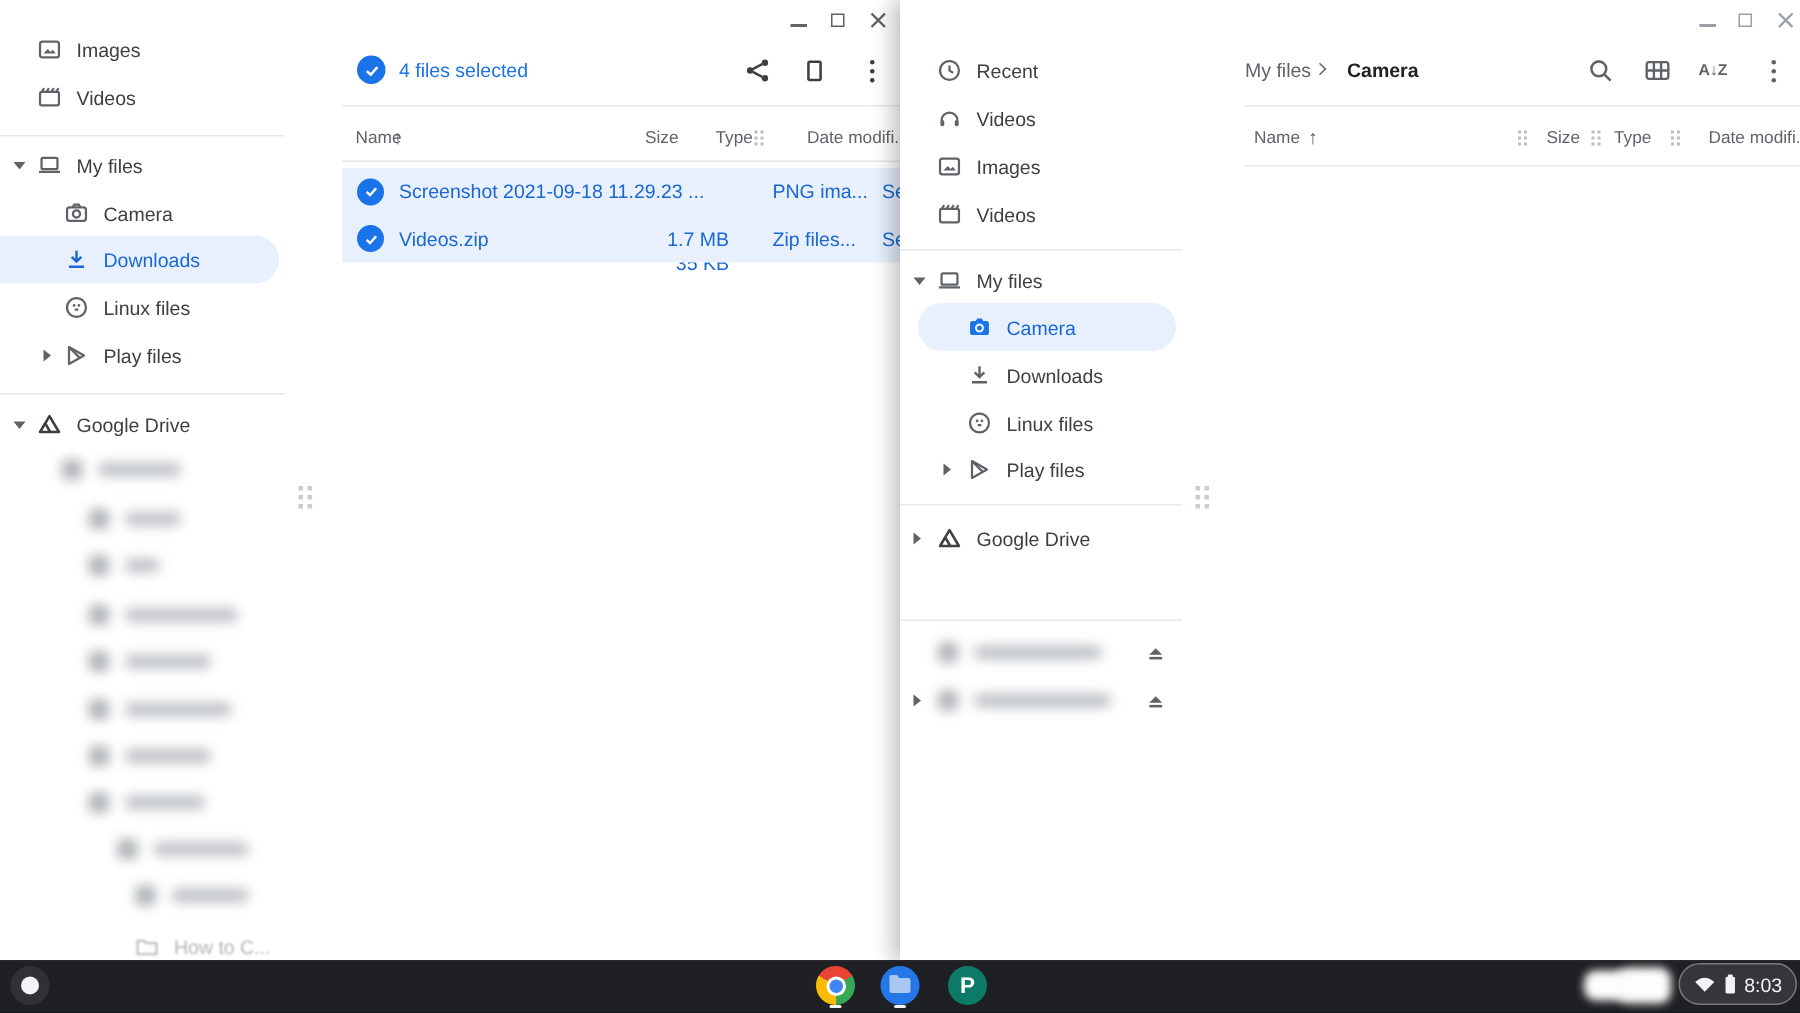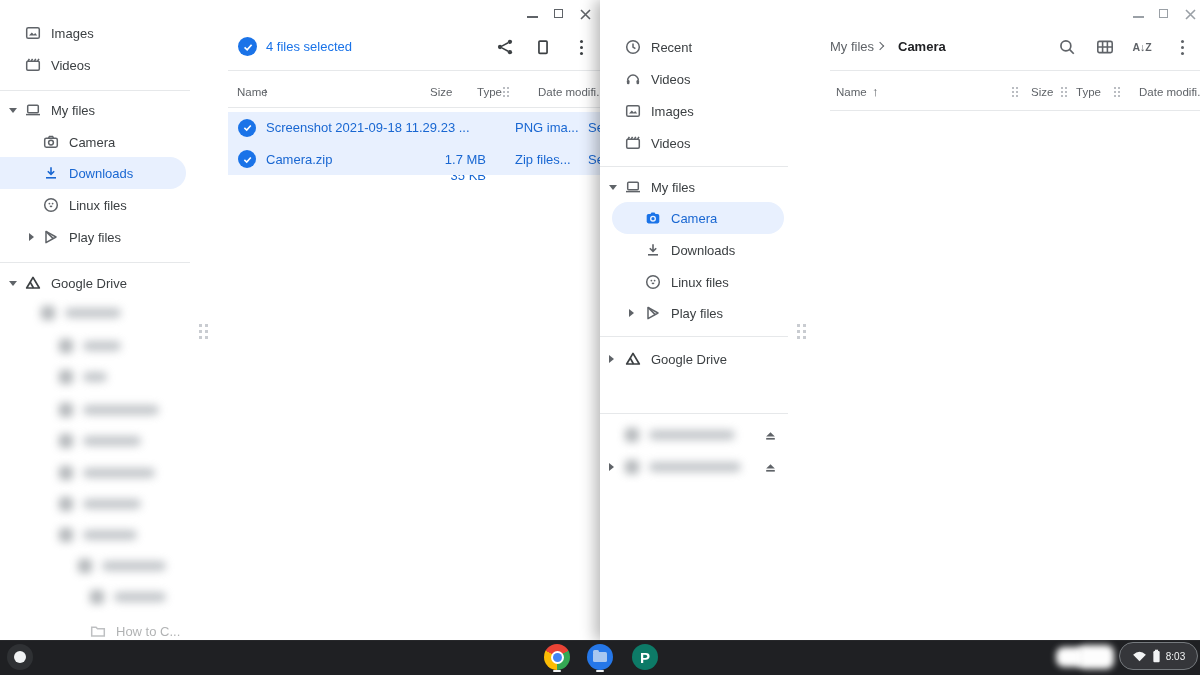--- a/index.html
+++ b/index.html
@@ -86,21 +86,21 @@
   .chrome-icon::after { content:""; position:absolute; left:8.5px; top:8.5px; width:9px; height:9px; border-radius:50%; background:#4285f4; }
   .files-icon { background:#2577e8; display:flex; align-items:center; justify-content:center; }
   .files-icon .folder { width:14px; height:10px; border-radius:1.5px; background:#a8c7f0; position:relative; }
   .files-icon .folder::before { content:""; position:absolute; left:0; top:-2.5px; width:6px; height:3px; border-radius:1.5px 1.5px 0 0; background:#a8c7f0; }
   .p-icon { background:#0d7a67; color:#fff; display:flex; align-items:center; justify-content:center;
             font-size:15px; font-weight:bold; }
   .notif-blur { position:absolute; background:#fdfdfd; filter:blur(3px); border-radius:8px; z-index:6; }
   .status-pill { position:absolute; left:1119px; top:642px; width:79px; height:28px; border-radius:14px;
                  background:#35363a; border:1px solid #767a7e; display:flex; align-items:center; justify-content:center;
                  gap:5px; cursor:pointer; z-index:6; }
-  .clock { color:#f1f3f4; font-size:10px; }
+  .clock { color:#f1f3f4; font-size:13px; }
 </style>
 </head>
 <body>
 
 <div class="window left-window">
 
   <div class="wc wc-min" style="left:527px; top:16px;"></div>
   <div class="wc wc-max" style="left:554px; top:9px;"></div>
   <div class="wc" style="left:579px; top:7px;">
     <svg width="13" height="13" viewBox="0 0 13 13">
@@ -285,21 +285,21 @@
     <div class="cell" style="left:182px; width:76px; text-align:right;margin-top:48px;">35 KB</div>
     <div class="cell" style="left:287px;">PNG ima...</div>
     <div class="cell" style="left:360px;">Sep</div>
   </div>
   <div class="frow" style="top:143.5px;">
     <div class="check-circle" style="left:10px; top:6.5px; width:18px; height:18px;">
       <svg width="11" height="11" viewBox="0 0 14 14">
           <polyline points="3,7.5 6,10.3 11.2,4.4" fill="none" stroke="#fff" stroke-width="2"></polyline>
         </svg>
     </div>
-    <div class="cell" style="left:38px;">Camera.zip</div>
+    <div class="cell" style="left:38px;">Videos.zip</div>
     <div class="cell" style="left:182px; width:76px; text-align:right;">1.7 MB</div>
     <div class="cell" style="left:287px;">Zip files...</div>
     <div class="cell" style="left:360px;">Sep</div>
   </div>
 </div>
 
 <div class="window right-window">
 
   <div class="wc wc-min" style="left:533px; top:16px;"></div>
   <div class="wc wc-max" style="left:559px; top:9px;"></div>

